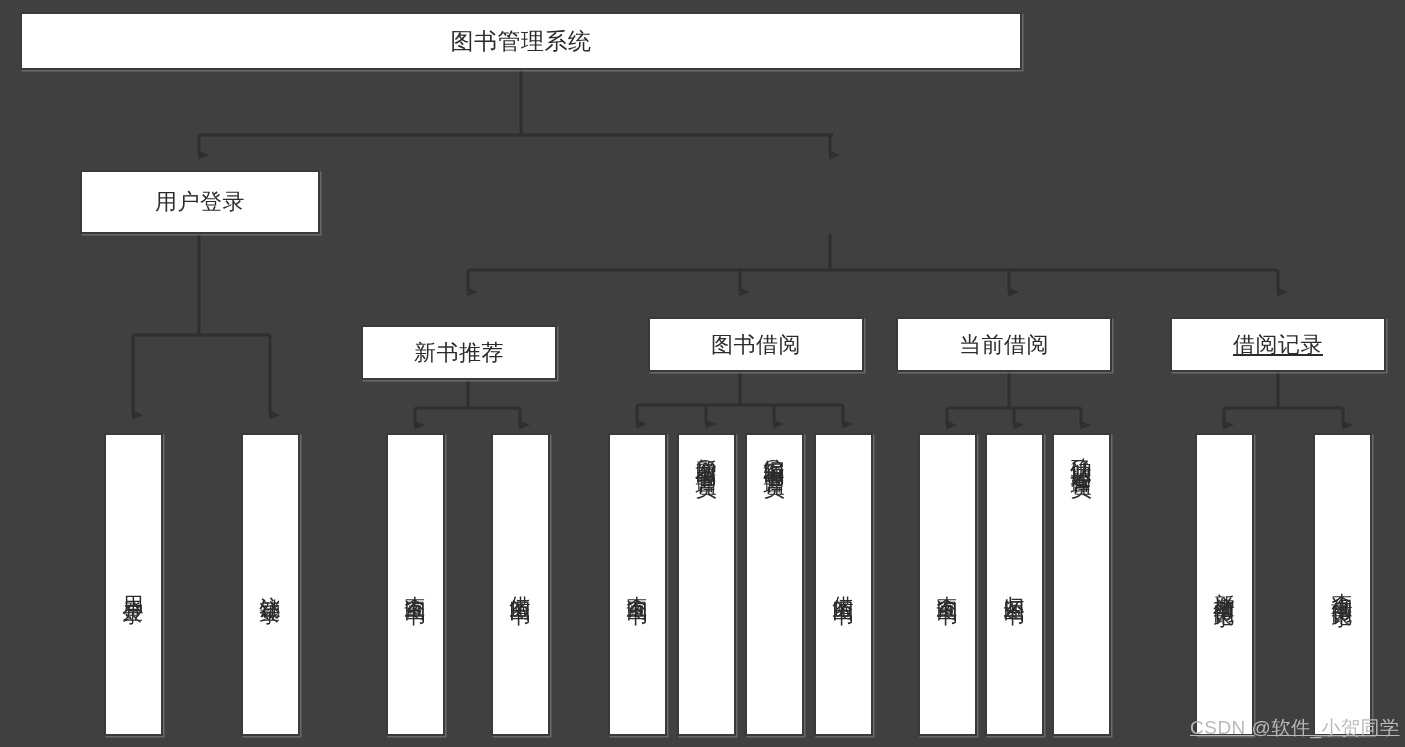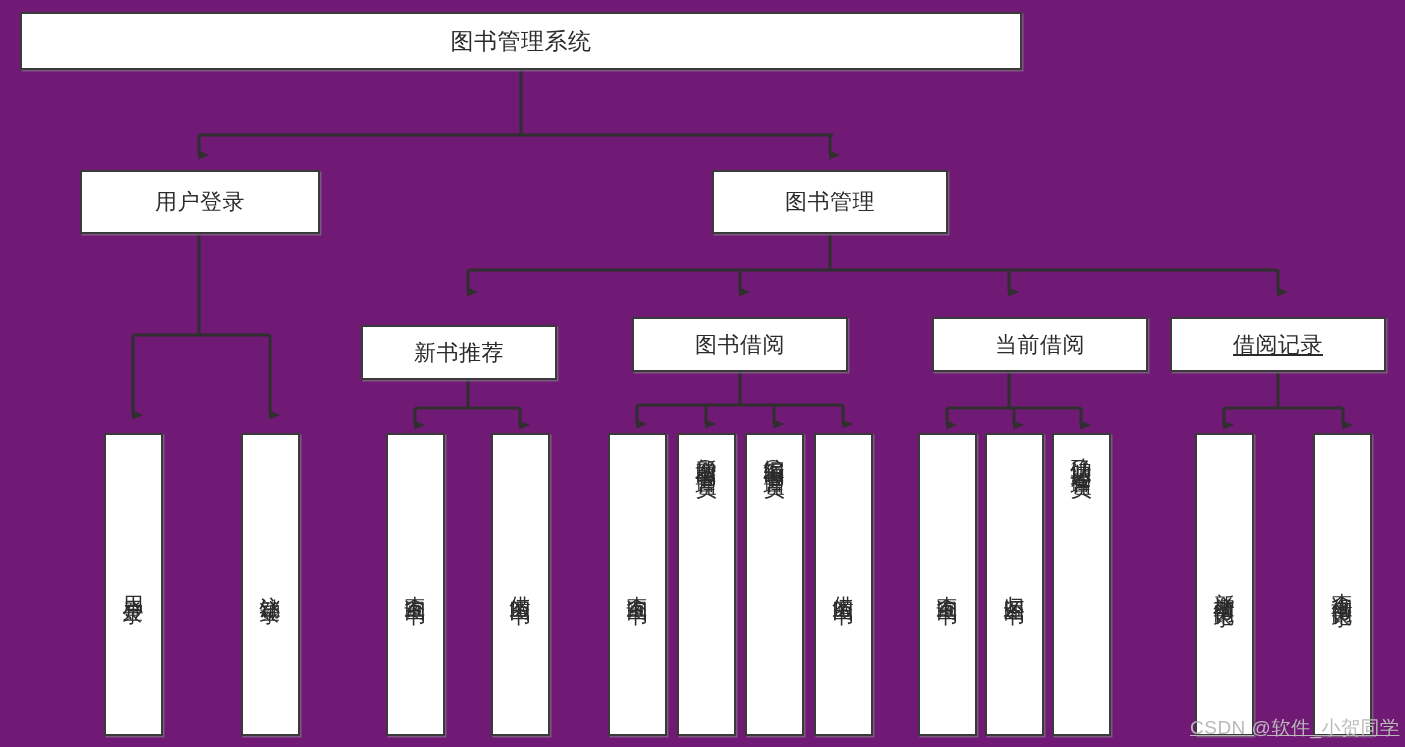--- a/index.html
+++ b/index.html
@@ -8,21 +8,21 @@
     padding: 0;
     background: #ffffff;
   }
   body {
     font-family: "Liberation Sans", "DejaVu Sans", sans-serif;
   }
   #diagram-canvas {
     position: relative;
     width: 1405px;
     height: 747px;
-    background: #701a75;
+    background: #404040;
     overflow: hidden;
   }
   #edge-layer {
     position: absolute;
     left: 0;
     top: 0;
     width: 1405px;
     height: 747px;
     pointer-events: none;
   }
@@ -135,33 +135,30 @@
   </svg>
 
   <div class="node horiz root" style="left:20px; top:12px; width:1002px; height:58px;">
     <span class="label">图书管理系统</span>
   </div>
 
   <div class="node horiz" style="left:80px; top:170px; width:240px; height:64px;">
     <span class="label">用户登录</span>
   </div>
 
-  <div class="node horiz" style="left:712px; top:170px; width:236px; height:64px;">
-    <span class="label">图书管理</span>
-  </div>
 
   <div class="node horiz" style="left:361px; top:325px; width:196px; height:55px;">
     <span class="label">新书推荐</span>
   </div>
 
-  <div class="node horiz" style="left:632px; top:317px; width:216px; height:55px;">
+  <div class="node horiz" style="left:648px; top:317px; width:216px; height:55px;">
     <span class="label">图书借阅</span>
   </div>
 
-  <div class="node horiz" style="left:932px; top:317px; width:216px; height:55px;justify-content:center;">
+  <div class="node horiz" style="left:896px; top:317px; width:216px; height:55px;justify-content:center;">
     <span class="label">当前借阅</span>
   </div>
 
   <div class="node horiz" style="left:1170px; top:317px; width:216px; height:55px;text-decoration:underline;">
     <span class="label">借阅记录</span>
   </div>
 
   <div class="node vert centered" style="left:104px; top:433px; width:59px; height:303px;">
     <span class="label">用户登录</span>
   </div>

